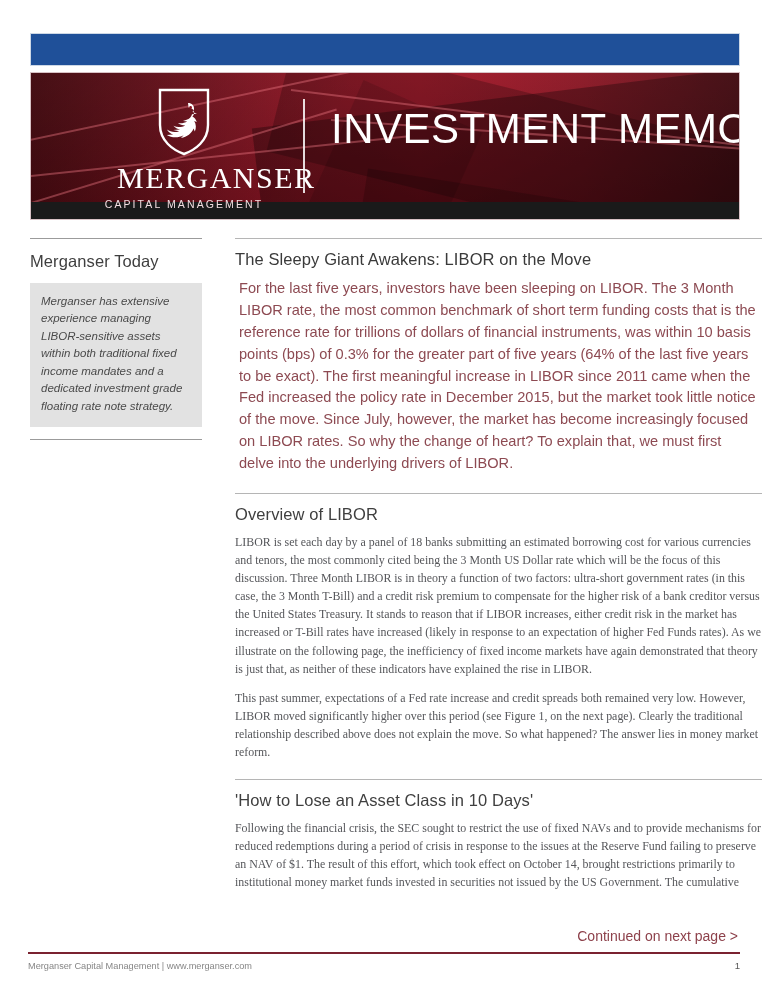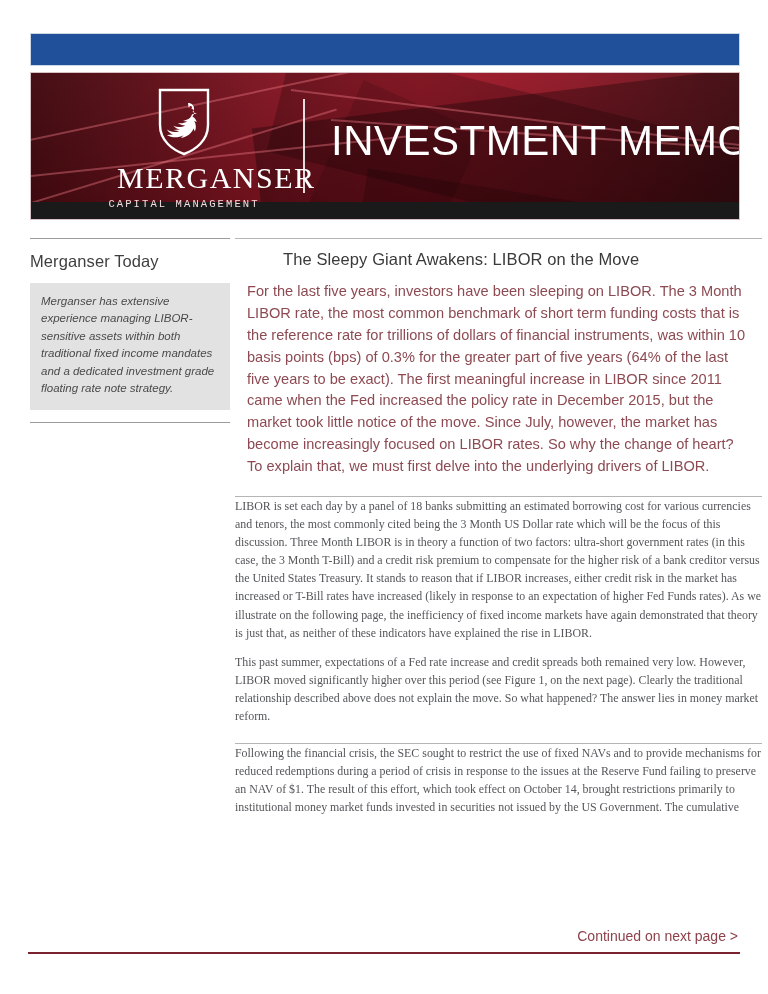--- a/index.html
+++ b/index.html
@@ -97,59 +97,59 @@
   }
   .logo-wordmark {
     font-family: "Liberation Serif", serif;
     font-size: 30px;
     letter-spacing: 1.5px;
     line-height: 1;
     color: #ffffff;
     margin-left: 18px;
   }
   .logo-sub {
-    font-family: Liberation Mono, monospace;
+    font-family: Liberation Sans, sans-serif;
     font-size: 10.5px;
     letter-spacing: 2.1px;
     margin-top: 5px;
     color: #f2dde0;
   }
 
   .banner-divider {
     position: absolute;
     left: 272px;
     top: 26px;
     width: 2px;
     height: 94px;
     background: rgba(255,255,255,0.85);
     z-index: 4;
   }
   .banner-title {
     position: absolute;
     left: 300px;
-    top: 44px;
+    top: 32px;
     font-size: 42px;
     letter-spacing: 0.5px;
     color: #ffffff;
     z-index: 4;
     white-space: nowrap;
   }
 
   
   .content {
     position: absolute;
     left: 30px;
     top: 238px;
     width: 710px;
   }
   .col-left {
     position: absolute;
     left: 0;
     top: 0;
-    width: 200px;
+    width: 172px;
   }
   .col-right {
     position: absolute;
     left: 205px;
     top: 0;
     width: 527px;
   }
 
   .rule {
     height: 1px;
@@ -195,25 +195,24 @@
   h2.sec-title {
     font-size: 16.5px;
     font-weight: normal;
     color: #3f3f3f;
     margin: 11px 0 9px 0;
     letter-spacing: 0.1px;
   }
   h2.sec-title.lead {
     font-size: 16.5px;
     color: #3a3a3a;
-    margin-left: 48px;
   }
 
   p.lead-body {
-    margin: 12px;
+    margin: 4px;
     font-size: 14.6px;
     line-height: 1.5;
     color: #8d4a52;
   }
   p.body {
     margin: 0 0 11px 0;
     font-size: 11.9px;
     line-height: 1.52;
     color: #55565a;
     font-family: Liberation Serif, serif;
@@ -308,28 +307,34 @@
     <div class="col-right">
 
       <div class="section-lead">
         <div class="rule rule-thin"></div>
         <h2 class="sec-title lead">The Sleepy Giant Awakens: LIBOR on the Move</h2>
         <p class="lead-body">For the last five years, investors have been sleeping on LIBOR.  The 3 Month LIBOR rate, the most common benchmark of short term funding costs that is the reference rate for trillions of dollars of financial instruments, was within 10 basis points (bps) of 0.3% for the greater part of five years (64% of the last five years to be exact).  The first meaningful increase in LIBOR since 2011 came when the Fed increased the policy rate in December 2015, but the market took little notice of the move.  Since July, however, the market has become increasingly focused on LIBOR rates.  So why the change of heart?  To explain that, we must first delve into the underlying drivers of LIBOR.</p>
       </div>
 
       <div class="section">
         <div class="rule rule-thin"></div>
+        <h2 class="sec-title">Overview of LIBOR</h2>
         <p class="body">LIBOR is set each day by a panel of 18 banks submitting an estimated borrowing cost for various currencies and tenors, the most commonly cited being the 3 Month US Dollar rate which will be the focus of this discussion.  Three Month LIBOR is in theory a function of two factors: ultra-short government rates (in this case, the 3 Month T-Bill) and a credit risk premium to compensate for the higher risk of a bank creditor versus the United States Treasury.  It stands to reason that if LIBOR increases, either credit risk in the market has increased or T-Bill rates have increased (likely in response to an expectation of higher Fed Funds rates).  As we illustrate on the following page, the inefficiency of fixed income markets have again demonstrated that theory is just that, as neither of these indicators have explained the rise in LIBOR.</p>
         <p class="body">This past summer, expectations of a Fed rate increase and credit spreads both remained very low.  However, LIBOR moved significantly higher over this period (see Figure 1, on the next page).  Clearly the traditional relationship described above does not explain the move.  So what happened?  The answer lies in money market reform.</p>
       </div>
 
       <div class="section">
         <div class="rule rule-thin"></div>
+        <h2 class="sec-title">'How to Lose an Asset Class in 10 Days'</h2>
         <p class="body">Following the financial crisis, the SEC sought to restrict the use of fixed NAVs and to provide mechanisms for reduced redemptions during a period of crisis in response to the issues at the Reserve Fund failing to preserve an NAV of $1.  The result of this effort, which took effect on October 14, brought restrictions primarily to institutional money market funds invested in securities not issued by the US Government.  The cumulative</p>
       </div>
 
     </div>
   </div>
 
   <div class="continued">Continued on next page &gt;</div>
   <div class="footer-rule"></div>
+  <div class="footer">
+    <span>Merganser Capital Management | www.merganser.com</span>
+    <span class="pageno">1</span>
+  </div>
 
 </div>
 
 </body></html>

